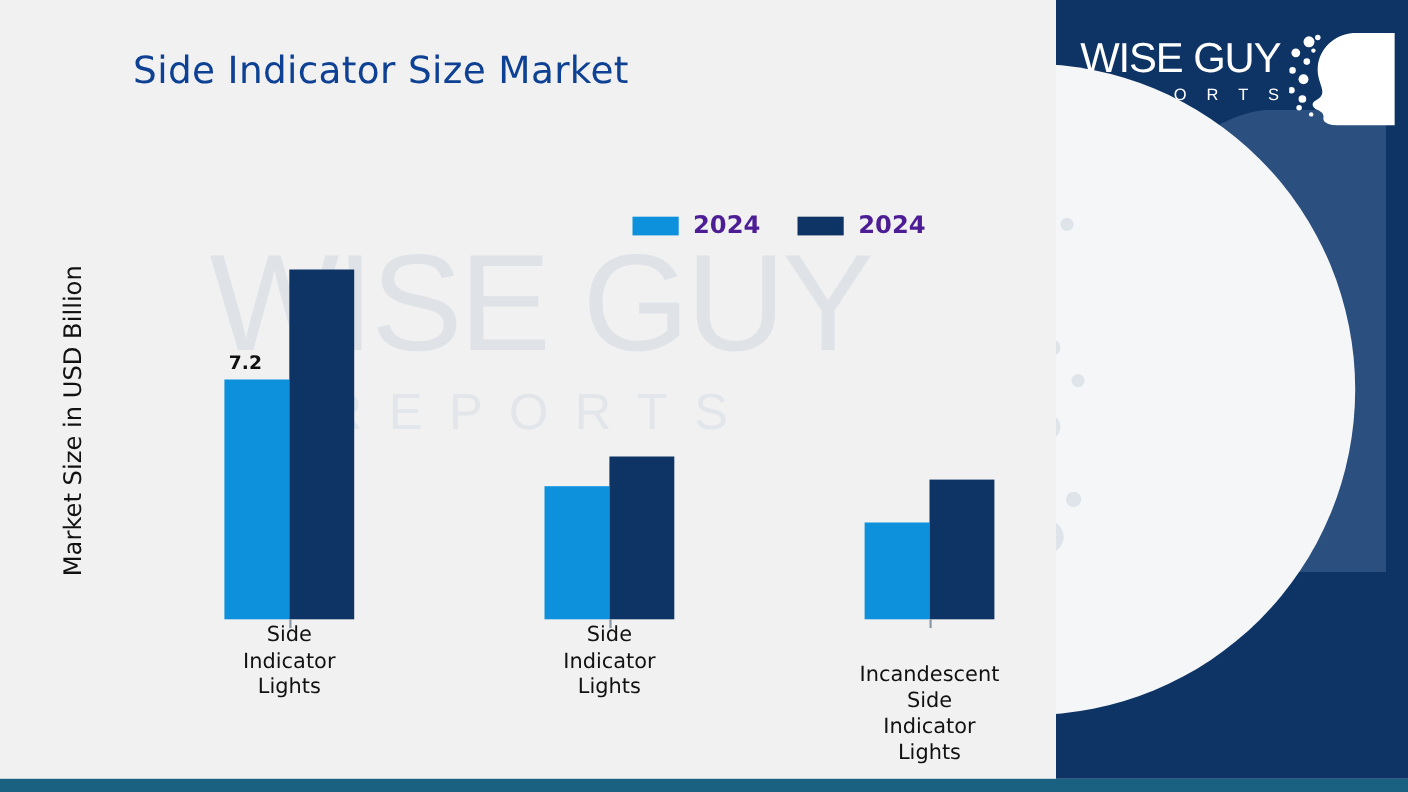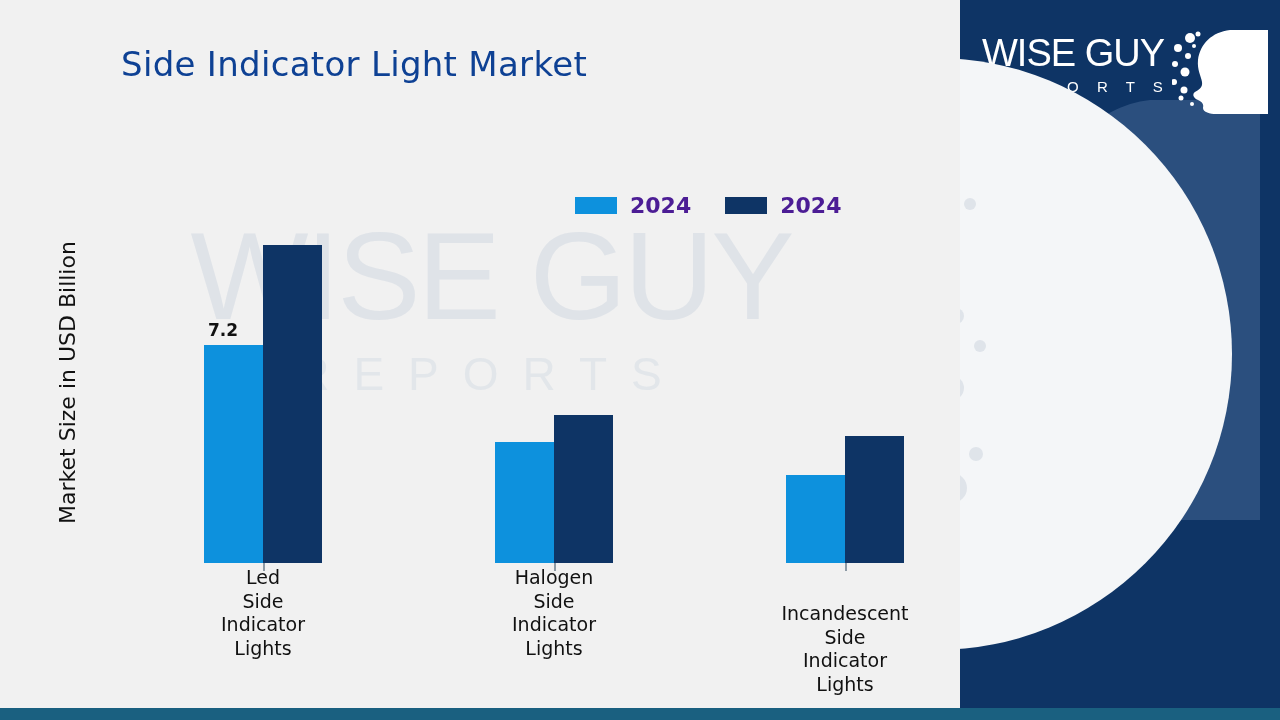--- a/index.html
+++ b/index.html
@@ -259,50 +259,48 @@
   </div>
 
   <div class="page-mask"></div>
 
   <div class="watermark">
     <div class="wm-main">WISE GUY</div>
     <div class="wm-sub">REPORTS</div>
   </div>
 
   <div class="chart-area">
-    <div class="title">Side Indicator Light Market</div>
+    <div class="title">Side Indicator Size Market</div>
     <div class="y-axis-label">Market Size in USD Billion</div>
 
     <div class="legend">
       <div class="legend-item">
         <span class="legend-swatch" id="sw0" style="background: rgb(13, 145, 221);"></span>
         <span class="legend-label">2024</span>
       </div>
       <div class="legend-item">
         <span class="legend-swatch" id="sw1" style="background: rgb(14, 52, 101);"></span>
         <span class="legend-label">2024</span>
       </div>
     </div>
 
     <div class="plot" id="plot">
         <div class="bar" style="left: 204px; width: 59px; height: 218.057px; background: rgb(13, 145, 221);"></div>
         <div class="bar-value" style="left: 208px; top: 320px;">7.2</div>
         <div class="bar" style="left: 263px; width: 59px; height: 318px; background: rgb(14, 52, 101);"></div>
         <div class="tick" style="left: 263px;"></div>
         <div class="cat-label" style="left: 163px;">
-          <div>Led</div>
           <div>Side</div>
           <div>Indicator</div>
           <div>Lights</div>
         </div>
         <div class="bar" style="left: 495px; width: 59px; height: 121.143px; background: rgb(13, 145, 221);"></div>
         <div class="bar" style="left: 554px; width: 59px; height: 148.4px; background: rgb(14, 52, 101);"></div>
         <div class="tick" style="left: 554px;"></div>
         <div class="cat-label" style="left: 454px;">
-          <div>Halogen</div>
           <div>Side</div>
           <div>Indicator</div>
           <div>Lights</div>
         </div>
         <div class="bar" style="left: 786px; width: 59px; height: 87.8286px; background: rgb(13, 145, 221);"></div>
         <div class="bar" style="left: 845px; width: 59px; height: 127.2px; background: rgb(14, 52, 101);"></div>
         <div class="tick" style="left: 845px;"></div>
         <div class="cat-label" style="left: 745px; margin-top: 36px;">
           <div>Incandescent</div>
           <div>Side</div>

